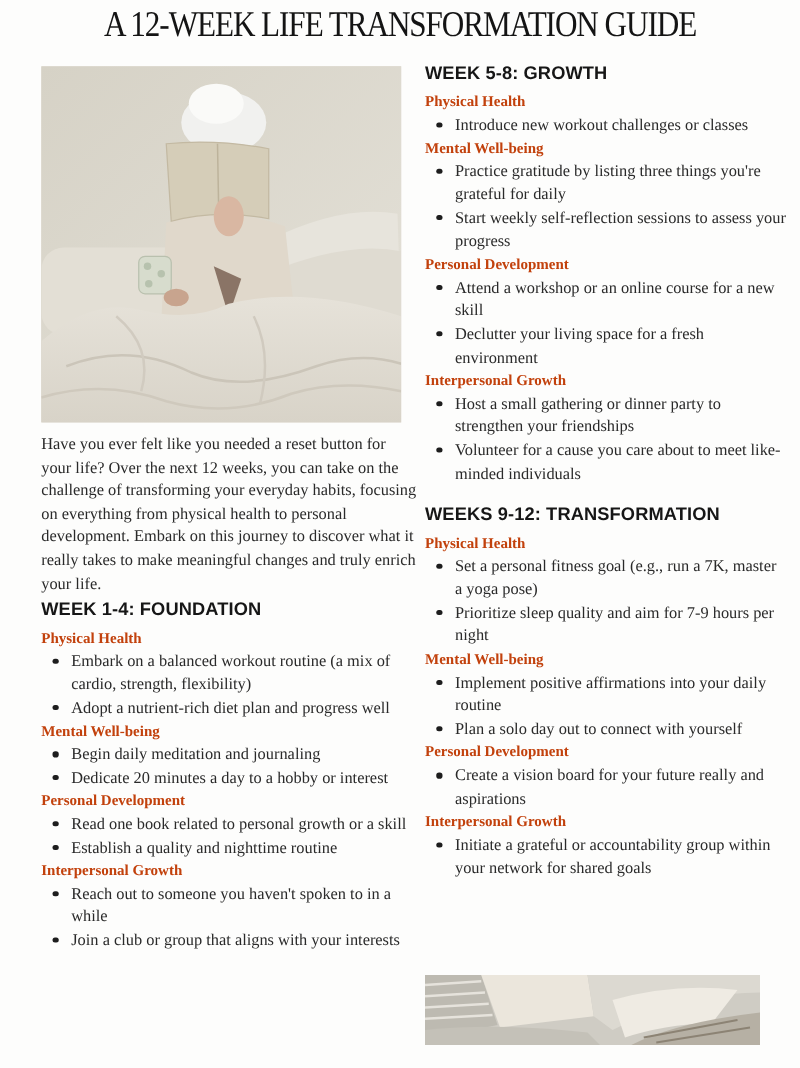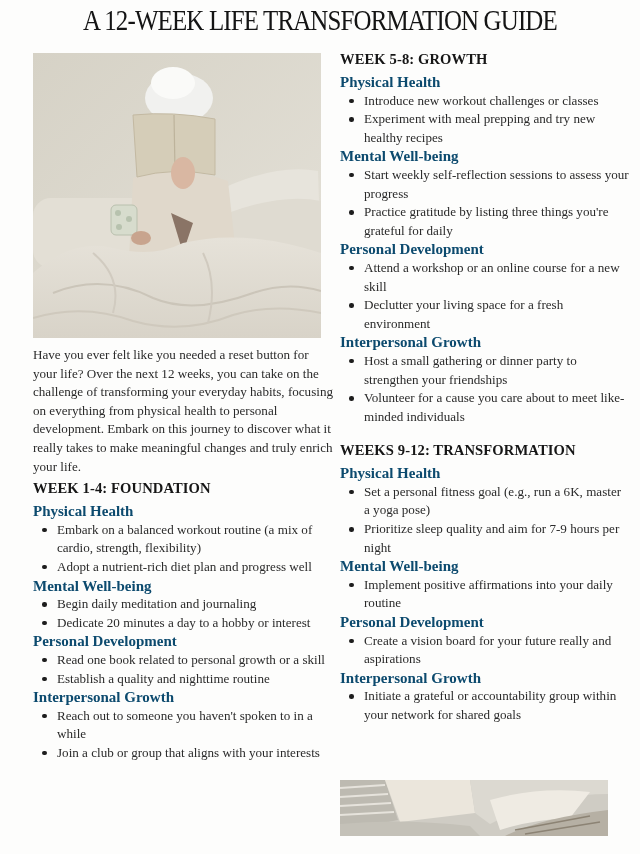--- a/index.html
+++ b/index.html
@@ -47,33 +47,33 @@
       left: 340px; top: 51px;
       width: 290px;
     }
     .intro {
       font-size: 13.1px;
       line-height: 18.6px;
       color: #2a2a2a;
       margin-bottom: 4px;
     }
     .week-title {
-      font-family: Liberation Serif, serif;
+      font-family: Liberation Sans, sans-serif;
       font-weight: bold;
       font-size: 14.6px;
       letter-spacing: 0.1px;
       color: #161616;
       margin-bottom: 5px;
       white-space: nowrap;
     }
     .cat-title {
       font-weight: bold;
-      font-size: 15px;
+      font-size: 12px;
       line-height: 18.6px;
-      color: #0c4a6e;
+      color: #c2410c;
     }
     ul.items {
       list-style: none;
       padding-left: 22px;
     }
     ul.items li {
       position: relative;
       padding-left: 2px;
       font-size: 13.1px;
       line-height: 18.6px;
@@ -175,28 +175,27 @@
 </div>
 
 <div class="col-right">
   <section>
     <h2 class="week-title">WEEK 5-8: GROWTH</h2>
 
     <div>
       <h3 class="cat-title">Physical Health</h3>
       <ul class="items">
         <li>Introduce new workout challenges or classes</li>
-        <li>Experiment with meal prepping and try new healthy recipes</li>
       </ul>
     </div>
     <div>
       <h3 class="cat-title">Mental Well-being</h3>
       <ul class="items">
+        <li>Practice gratitude by listing three things you're grateful for daily</li>
         <li>Start weekly self-reflection sessions to assess your progress</li>
-        <li>Practice gratitude by listing three things you're grateful for daily</li>
       </ul>
     </div>
     <div>
       <h3 class="cat-title">Personal Development</h3>
       <ul class="items">
         <li>Attend a workshop or an online course for a new skill</li>
         <li>Declutter your living space for a fresh environment</li>
       </ul>
     </div>
     <div>
@@ -209,28 +208,29 @@
   </section>
 
   <div class="spacer-week"></div>
 
   <section>
     <h2 class="week-title">WEEKS 9-12: TRANSFORMATION</h2>
 
     <div>
       <h3 class="cat-title">Physical Health</h3>
       <ul class="items">
-        <li>Set a personal fitness goal (e.g., run a 6K, master a yoga pose)</li>
+        <li>Set a personal fitness goal (e.g., run a 7K, master a yoga pose)</li>
         <li>Prioritize sleep quality and aim for 7-9 hours per night</li>
       </ul>
     </div>
     <div>
       <h3 class="cat-title">Mental Well-being</h3>
       <ul class="items">
         <li>Implement positive affirmations into your daily routine</li>
+        <li>Plan a solo day out to connect with yourself</li>
       </ul>
     </div>
     <div>
       <h3 class="cat-title">Personal Development</h3>
       <ul class="items">
         <li>Create a vision board for your future really and aspirations</li>
       </ul>
     </div>
     <div>
       <h3 class="cat-title">Interpersonal Growth</h3>

